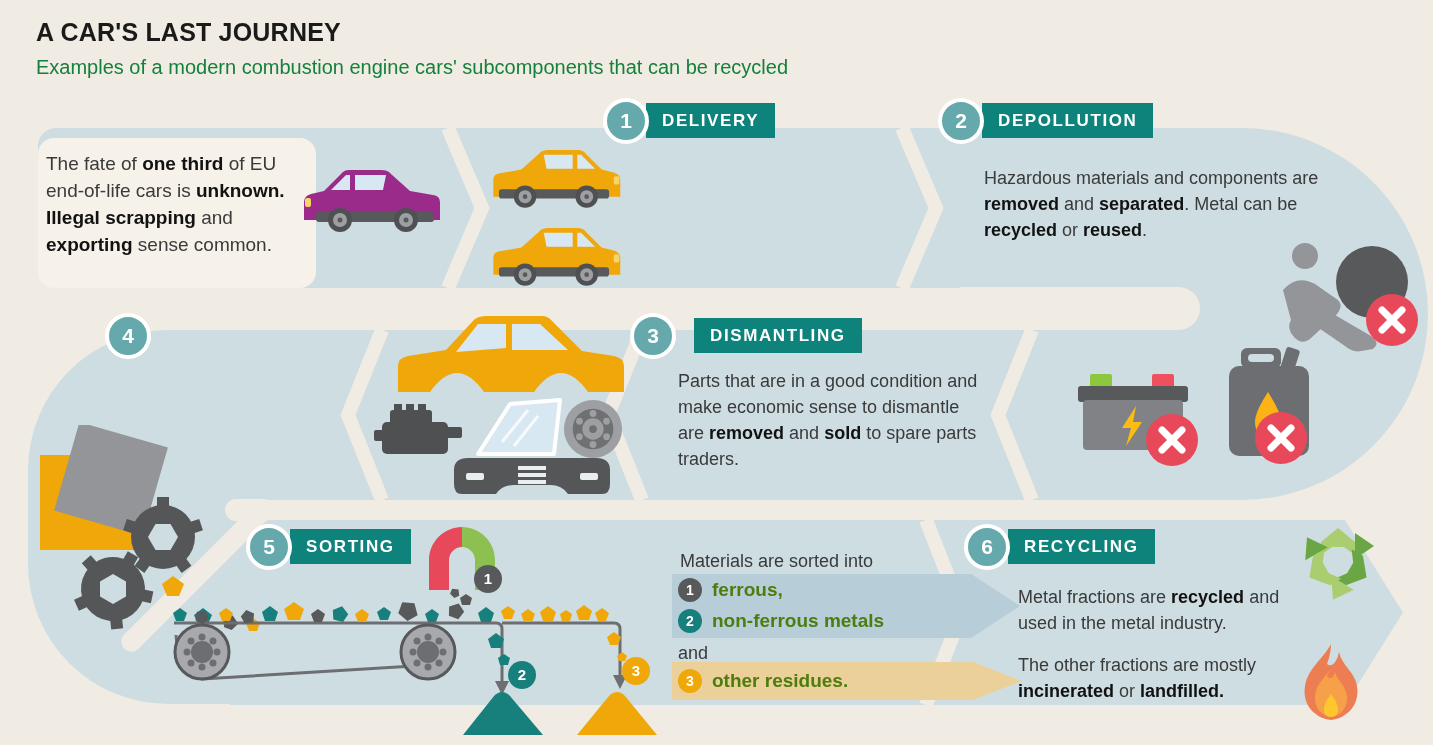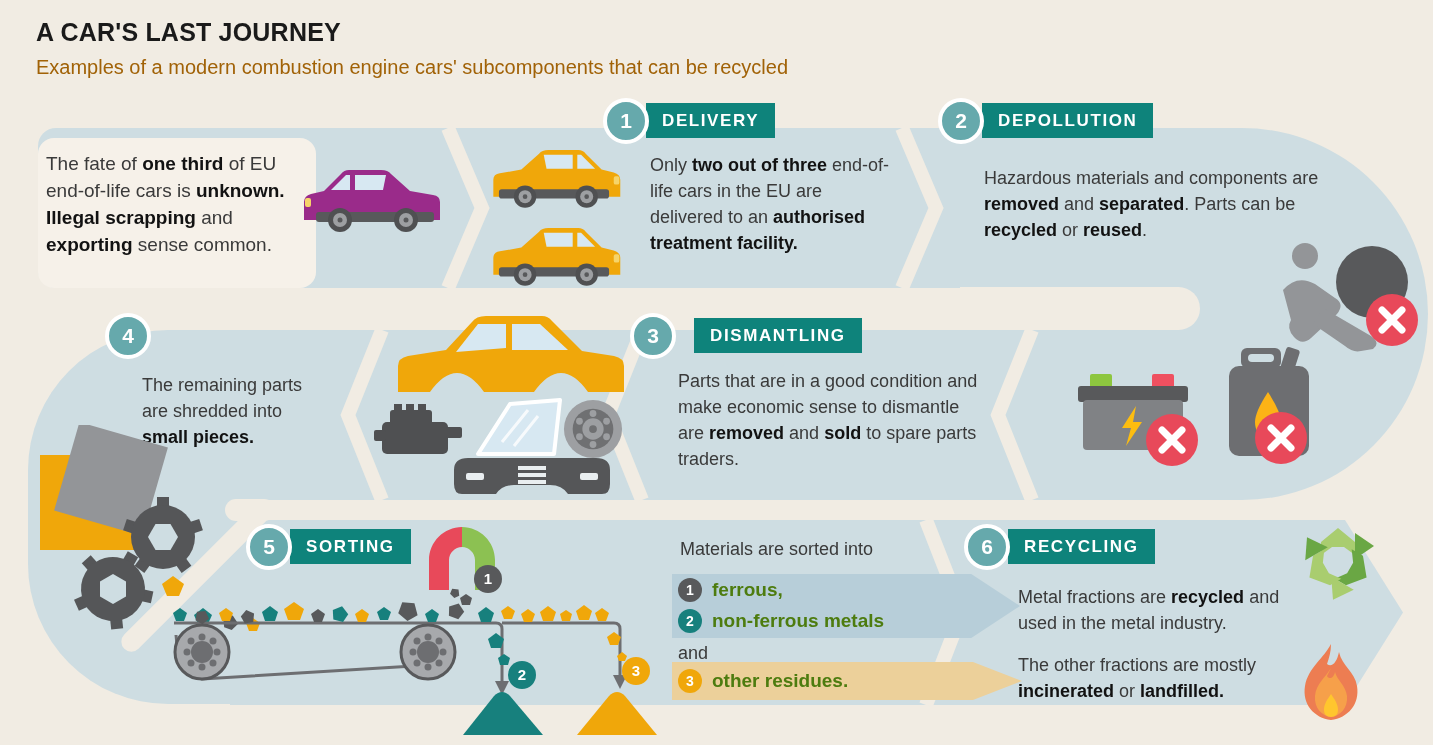--- a/index.html
+++ b/index.html
@@ -11,21 +11,21 @@
   .notch{position:absolute;background:#f1ece3;}
   
   .step-header{position:absolute;background:#0e837b;color:#fff;font-weight:bold;
                font-size:17px;letter-spacing:1.6px;padding:8px 16px 7px 16px;z-index:30;}
   .step-badge{position:absolute;width:46px;height:46px;border-radius:50%;background:#66a9ac;
               border:4px solid #fff;box-sizing:border-box;color:#fff;font-weight:bold;font-size:21px;
               display:flex;align-items:center;justify-content:center;z-index:31;}
   .copy{position:absolute;font-size:18px;line-height:26px;color:#3a3a3a;z-index:25;}
   .copy b{color:#121212;}
   #title{position:absolute;left:36px;top:18px;font-size:25px;font-weight:bold;color:#1a1a1a;letter-spacing:.2px;z-index:40;}
-  #subtitle{position:absolute;left:36px;top:56px;font-size:20px;color:#a16207;z-index:40;}
+  #subtitle{position:absolute;left:36px;top:56px;font-size:20px;color:#15803d;z-index:40;}
   #intro-panel{position:absolute;left:38px;top:138px;width:278px;height:150px;background:#f6f1e9;border-radius:16px;z-index:10;}
   .icon{position:absolute;z-index:26;}
   .xbadge{position:absolute;width:52px;height:52px;z-index:28;}
   
   .hl-band{position:absolute;z-index:22;}
   .hl-blue{background:#b7ced9;clip-path:polygon(0 0,86% 0,100% 50%,86% 100%,0 100%);}
   .hl-tan{background:#ecd09a;clip-path:polygon(0 0,86% 0,100% 50%,86% 100%,0 100%);}
   .sort-row{position:absolute;display:flex;align-items:center;gap:10px;z-index:27;}
   .mini-badge{width:24px;height:24px;border-radius:50%;color:#fff;font-size:14px;font-weight:bold;
               display:flex;align-items:center;justify-content:center;flex:0 0 auto;}
@@ -67,28 +67,26 @@
   <div class="step-badge" style="left:938px;top:98px;">2</div>
   <div class="step-header" style="left:982px;top:103px;">DEPOLLUTION</div>
   <div class="step-badge" style="left:630px;top:313px;">3</div>
   <div class="step-header" style="left:694px;top:318px;">DISMANTLING</div>
   <div class="step-badge" style="left:105px;top:313px;">4</div>
   <div class="step-badge" style="left:246px;top:524px;">5</div>
   <div class="step-header" style="left:290px;top:529px;">SORTING</div>
   <div class="step-badge" style="left:964px;top:524px;">6</div>
   <div class="step-header" style="left:1008px;top:529px;">RECYCLING</div>
 
-  <div class="copy" style="left:650px;top:152px;width:248px;"><span>Only </span><b>two out of three</b><span> end-of-life cars in the EU are delivered to an </span><b>authorised treatment facility.</b></div>
-  <div class="copy" style="left:984px;top:165px;width:345px;"><span>Hazardous materials and components are </span><b>removed</b><span> and </span><b>separated</b><span>. Parts can be </span><b>recycled</b><span> or </span><b>reused</b><span>.</span></div>
+  <div class="copy" style="left:984px;top:165px;width:345px;"><span>Hazardous materials and components are </span><b>removed</b><span> and </span><b>separated</b><span>. Metal can be </span><b>recycled</b><span> or </span><b>reused</b><span>.</span></div>
   <div class="copy" style="left:678px;top:368px;width:300px;"><span>Parts that are in a good condition and make economic sense to dismantle are </span><b>removed</b><span> and </span><b>sold</b><span> to spare parts traders.</span></div>
-  <div class="copy" style="left:142px;top:372px;width:190px;"><span>The remaining parts are shredded into </span><b>small pieces.</b></div>
   <div class="copy" style="left:1018px;top:652px;width:290px;"><span>The other fractions are mostly </span><b>incinerated</b><span> or </span><b>landfilled.</b></div>
   <div class="copy" style="left:1018px;top:584px;width:280px;"><span>Metal fractions are </span><b>recycled</b><span> and used in the metal industry.</span></div>
 
-  <div class="copy" style="left:680px;top:536px;width:240px;">Materials are sorted into</div>
+  <div class="copy" style="left:680px;top:548px;width:240px;">Materials are sorted into</div>
   <div class="hl-band hl-blue" style="left:672px;top:574px;width:348px;height:64px;"></div>
   <div class="hl-band hl-tan" style="left:672px;top:662px;width:350px;height:38px;"></div>
   <div class="sort-row" style="left:678px;top:578px;">
     <div class="mini-badge" style="background:#58595b;">1</div>
     <div class="sort-label">ferrous,</div>
   </div>
   <div class="sort-row" style="left:678px;top:609px;">
     <div class="mini-badge" style="background:#17807d;">2</div>
     <div class="sort-label">non-ferrous metals</div>
   </div>

